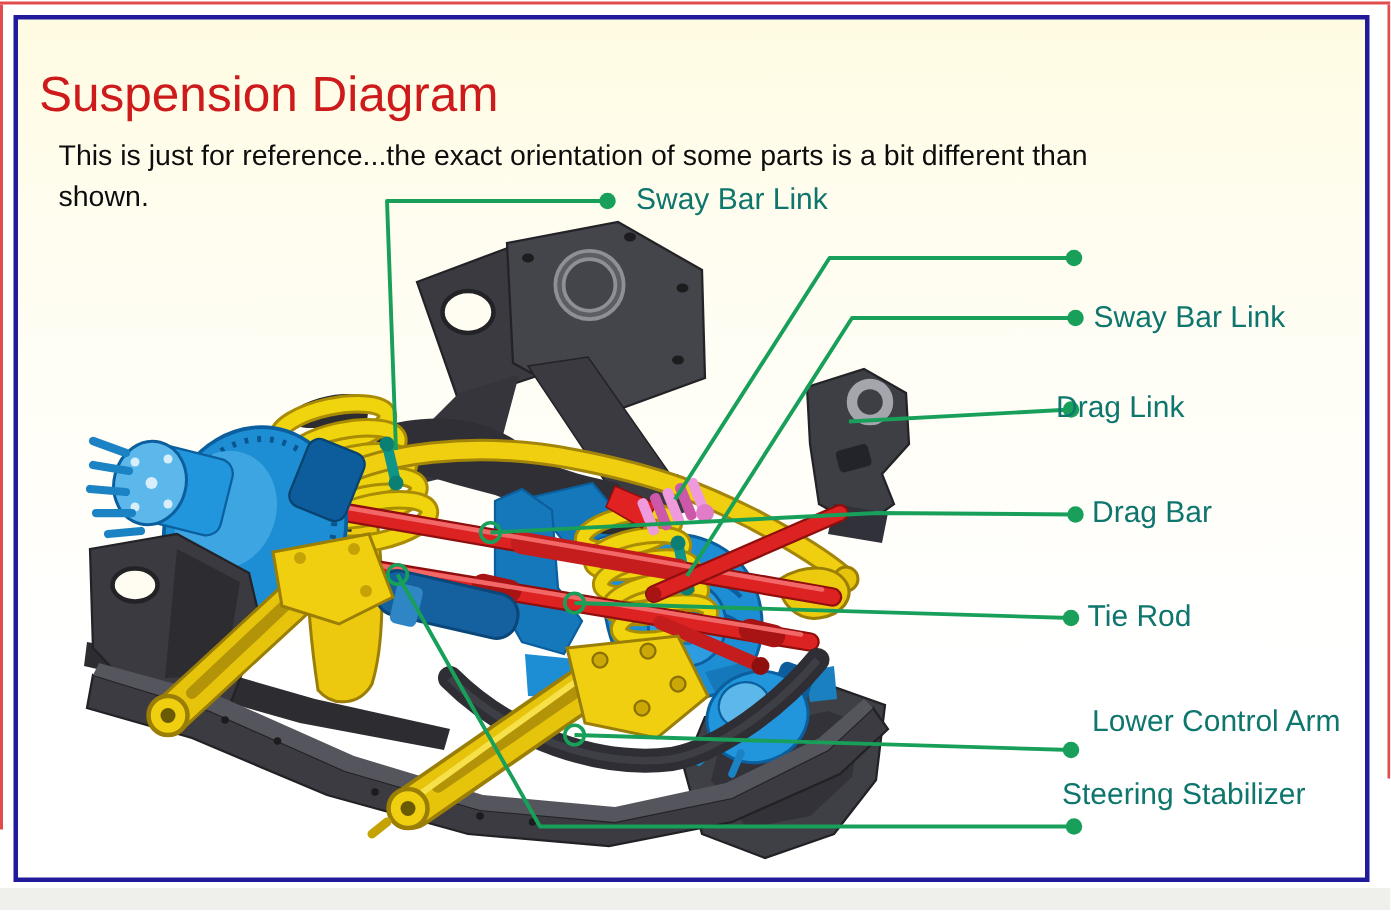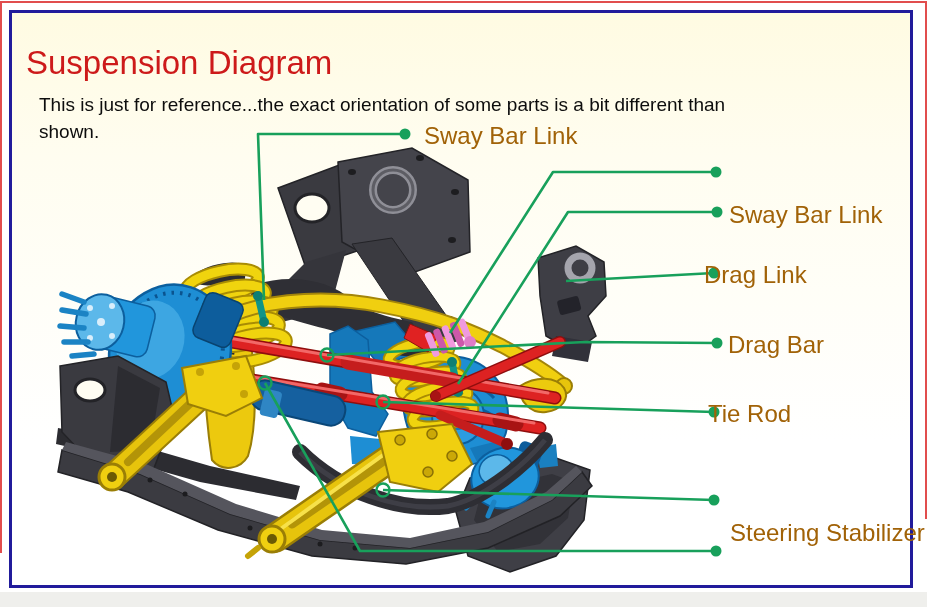--- a/index.html
+++ b/index.html
@@ -10,21 +10,21 @@
           background:linear-gradient(180deg,#fffbe2 0%,#fffdf0 25%,#ffffff 75%);}
   .red-top{position:absolute;left:0;top:1px;height:2px;width:100%;background:#e14d4d;}
   .red-left{position:absolute;left:0;top:3px;width:2px;height:550px;background:#e14d4d;}
   .red-right{position:absolute;right:0;top:3px;width:2px;height:516px;background:#e14d4d;}
   .below-strip{position:absolute;left:0;top:592px;width:100%;height:15px;background:#efefec;}
   .title{position:absolute;left:26px;top:22px;font-size:33px;font-weight:normal;
          color:#cd1a1a;white-space:nowrap;}
   .subtitle{position:absolute;left:27px;top:72px;width:735px;font-size:19px;
             line-height:27px;color:#0d0d0d;margin-left:12px;}
   .art{position:absolute;left:0;top:0;}
-  .label{position:absolute;font-size:24px;color:#a16207;white-space:nowrap;}
+  .label{position:absolute;font-size:20px;color:#0f766e;white-space:nowrap;}
   .co-line{fill:none;stroke:#18a05b;stroke-width:2.6px;stroke-linejoin:round;}
   .co-dot{fill:#18a05b;}
   .co-ring{fill:none;stroke:#18a05b;stroke-width:2.4px;}
 </style>
 </head>
 <body>
 
 <div class="page">
 
   <div class="canvas"></div>
@@ -268,20 +268,21 @@
     </g>
   </svg>
 
   <h1 class="title">Suspension Diagram</h1>
   <p class="subtitle">This is just for reference...the exact orientation of some parts is a bit different than shown.</p>
 
   <div class="label" style="left:424px;top:122px">Sway Bar Link</div>
   <div class="label" style="left:729px;top:201px">Sway Bar Link</div>
   <div class="label" style="left:704px;top:261px">Drag Link</div>
   <div class="label" style="left:728px;top:331px">Drag Bar</div>
-  <div class="label" style="left:708px;top:400px">Tie Rod</div>
-  <div class="label" style="left:730px;top:519px">Steering Stabilizer</div>
+  <div class="label" style="left:725px;top:400px">Tie Rod</div>
+  <div class="label" style="left:728px;top:470px">Lower Control Arm</div>
+  <div class="label" style="left:708px;top:519px">Steering Stabilizer</div>
 
   <div class="red-top"></div>
   <div class="red-left"></div>
   <div class="red-right"></div>
   <div class="below-strip"></div>
 </div>
 
 </body></html>

